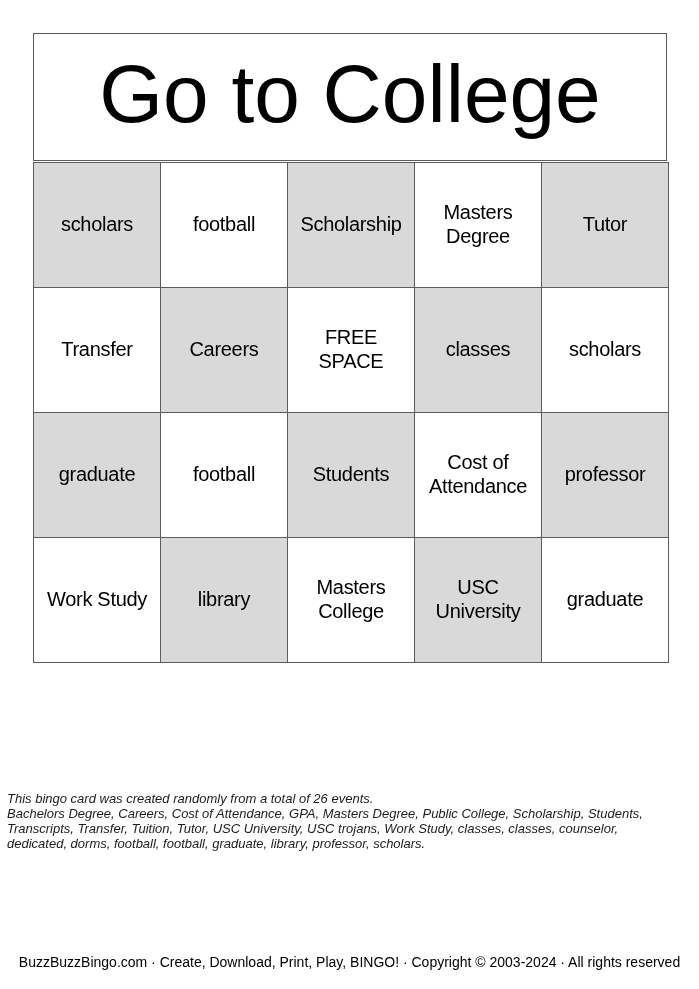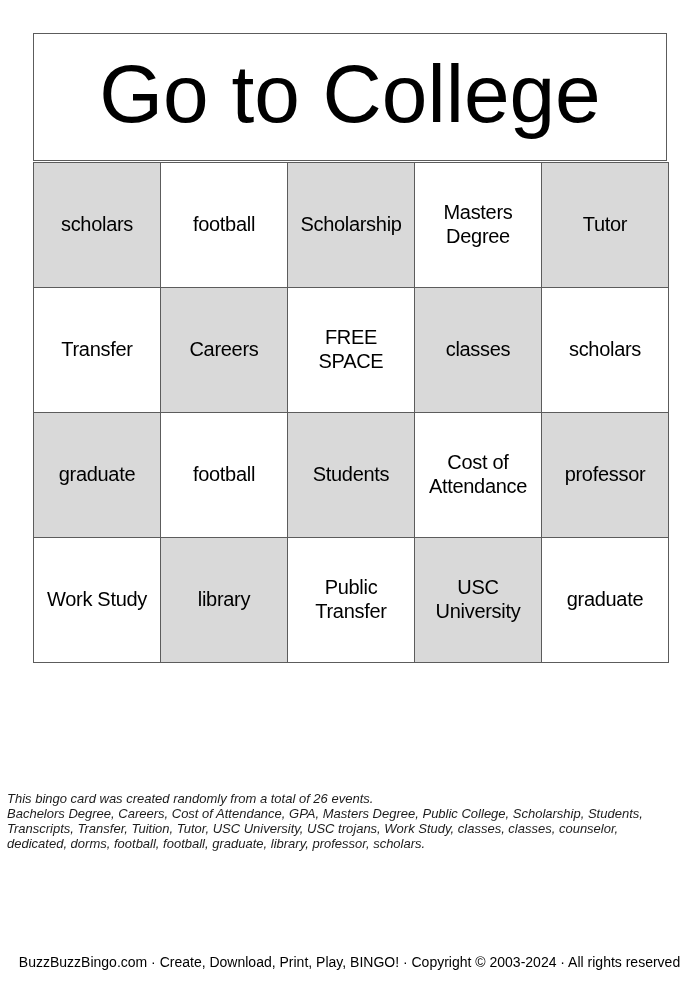--- a/index.html
+++ b/index.html
@@ -103,21 +103,21 @@
     <tr>
       <td>graduate</td>
       <td>football</td>
       <td>Students</td>
       <td>Cost of Attendance</td>
       <td>professor</td>
     </tr>
     <tr>
       <td>Work Study</td>
       <td>library</td>
-      <td>Public Transfer</td>
+      <td>Masters College</td>
       <td>USC University</td>
       <td>graduate</td>
     </tr>
   </tbody>
 </table>
 
 <div class="fine-print">
   <div>This bingo card was created randomly from a total of 26 events.</div>
   <div>Bachelors Degree, Careers, Cost of Attendance, GPA, Masters Degree, Public College, Scholarship, Students, Transcripts, Transfer, Tuition, Tutor, USC University, USC trojans, Work Study, classes, classes, counselor, dedicated, dorms, football, football, graduate, library, professor, scholars.</div>
 </div>

